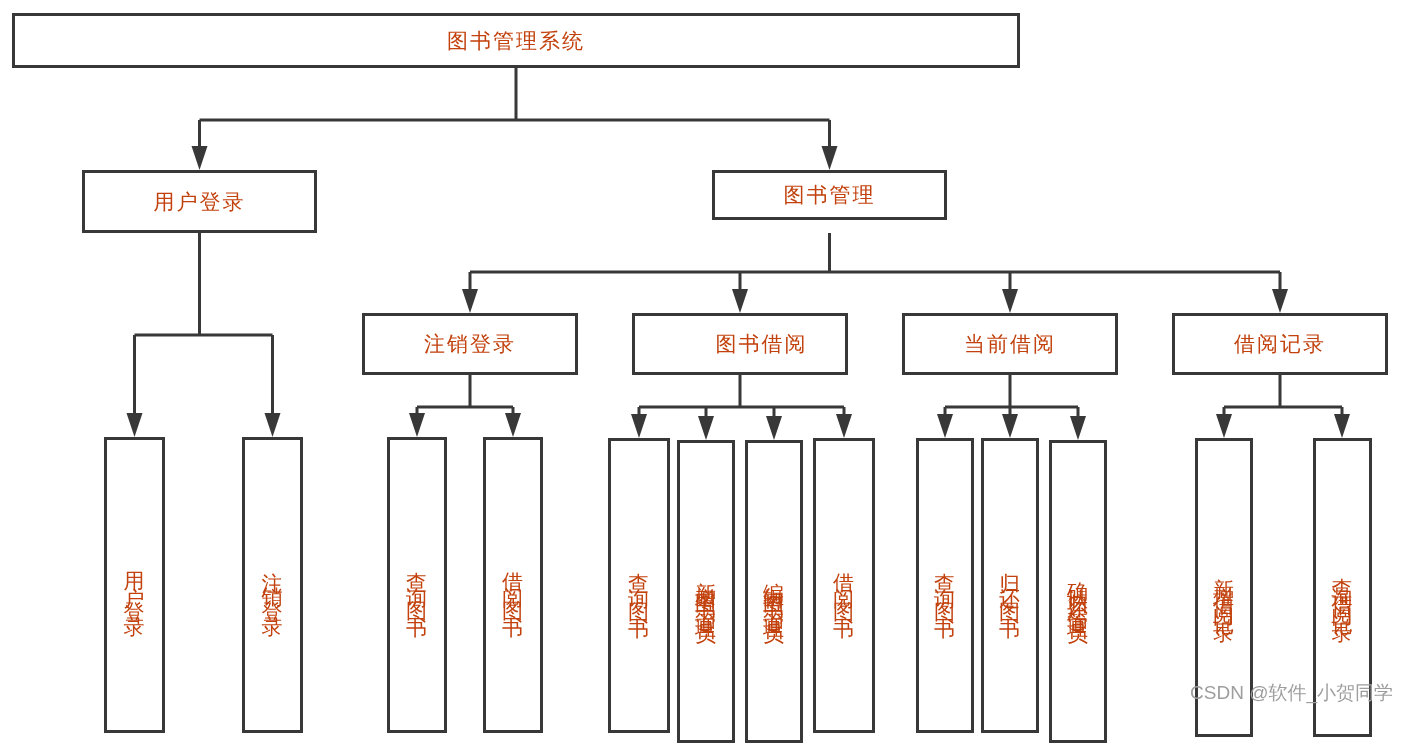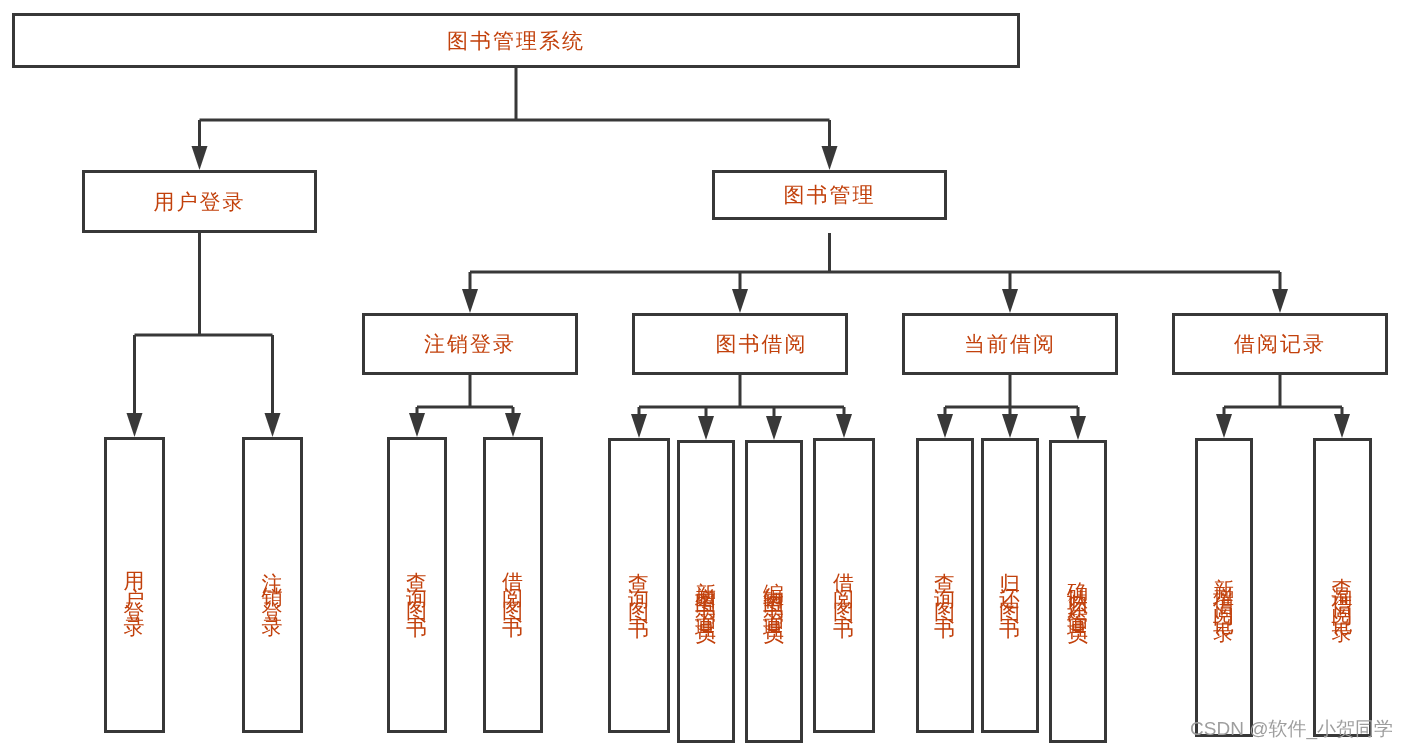--- a/index.html
+++ b/index.html
@@ -32,21 +32,21 @@
     text-orientation:mixed;
     font-size:21px;
     line-height:1;
     text-align:center;
   }
   .ls-wide{letter-spacing:15px;}
   .ls-mid{letter-spacing:9px;}
   .ls-tight{letter-spacing:6px;}
   #watermark{
     position:absolute;
-    left:1188px;top:716px;
+    left:1188px;top:680px;
     width:205px;
     font-size:19px;
     color:#9e9e9e;
     white-space:nowrap;
     text-align:right;
   }
   .edge{stroke:#383838;stroke-width:3;fill:none;}
   .arrow{fill:#383838;stroke:none;}
 </style>
 </head>

